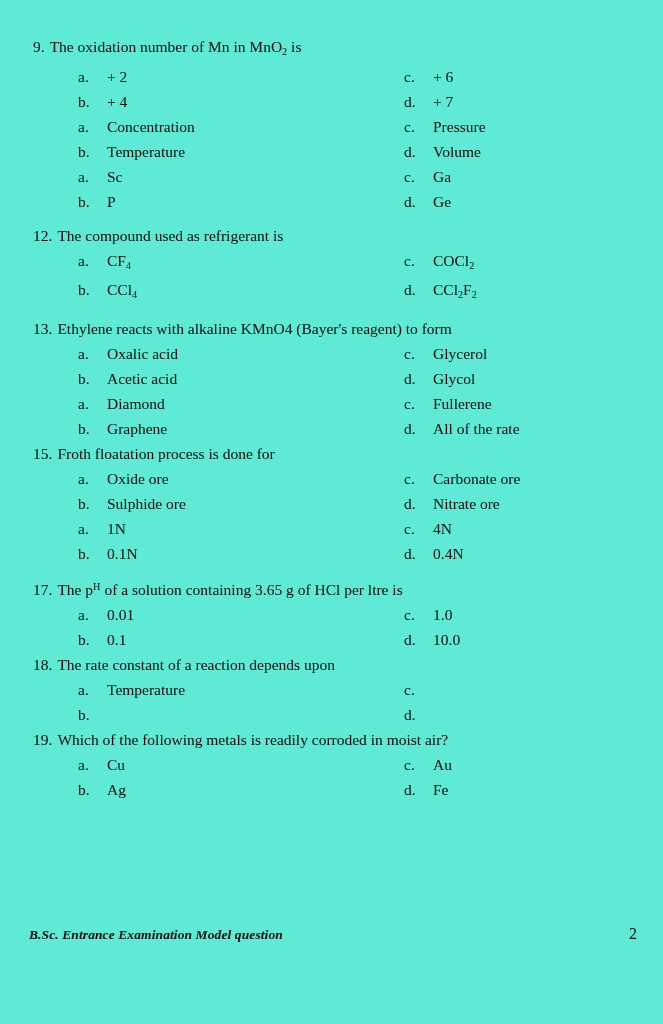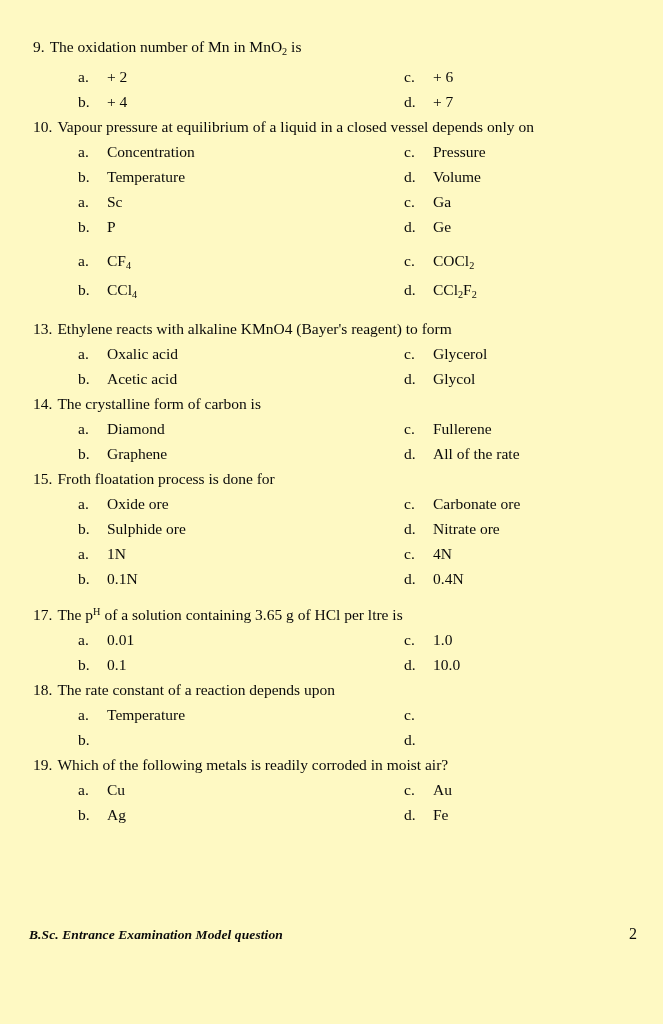--- a/index.html
+++ b/index.html
@@ -1,21 +1,21 @@
 <!DOCTYPE html>
 <html><head>
 <meta charset="utf-8">
 <style>
   html, body { margin: 0; padding: 0; background: #e8e8e8; }
   .page {
     position: relative;
     width: 663px;
     height: 1024px;
     margin: 0 auto;
-    background: #fef9c3;
+    background: #5eead4;
     font-family: "Liberation Serif", "DejaVu Serif", serif;
     color: #0a0a0a;
     overflow: hidden;
   }
   .content {
     position: absolute;
     top: 34px;
     left: 33px;
     right: 22px;
   }
@@ -86,21 +86,20 @@
             <span class="opt-letter">b.</span>
             <span class="opt-text">+ 4</span>
           </div>
           <div class="opt right">
             <span class="opt-letter">d.</span>
             <span class="opt-text">+ 7</span>
           </div>
         </div>
       </div>
       <div class="question">
-        <div class="q-title"><span class="q-num">10.</span><span class="q-text">Vapour pressure at equilibrium of a liquid in a closed vessel depends only on</span></div>
         <div class="opt-row">
           <div class="opt left">
             <span class="opt-letter">a.</span>
             <span class="opt-text">Concentration</span>
           </div>
           <div class="opt right">
             <span class="opt-letter">c.</span>
             <span class="opt-text">Pressure</span>
           </div>
         </div>
@@ -131,20 +130,21 @@
             <span class="opt-letter">b.</span>
             <span class="opt-text">P</span>
           </div>
           <div class="opt right">
             <span class="opt-letter">d.</span>
             <span class="opt-text">Ge</span>
           </div>
         </div>
       </div>
       <div class="question gap">
+        <div class="q-title"><span class="q-num">12.</span><span class="q-text">The compound used as refrigerant is</span></div>
         <div class="opt-row">
           <div class="opt left">
             <span class="opt-letter">a.</span>
             <span class="opt-text">CF<sub>4</sub></span>
           </div>
           <div class="opt right">
             <span class="opt-letter">c.</span>
             <span class="opt-text">COCl<sub>2</sub></span>
           </div>
         </div>
@@ -176,21 +176,20 @@
             <span class="opt-letter">b.</span>
             <span class="opt-text">Acetic acid</span>
           </div>
           <div class="opt right">
             <span class="opt-letter">d.</span>
             <span class="opt-text">Glycol</span>
           </div>
         </div>
       </div>
       <div class="question">
-        <div class="q-title"><span class="q-num">14.</span><span class="q-text">The crystalline form of carbon is</span></div>
         <div class="opt-row">
           <div class="opt left">
             <span class="opt-letter">a.</span>
             <span class="opt-text">Diamond</span>
           </div>
           <div class="opt right">
             <span class="opt-letter">c.</span>
             <span class="opt-text">Fullerene</span>
           </div>
         </div>

